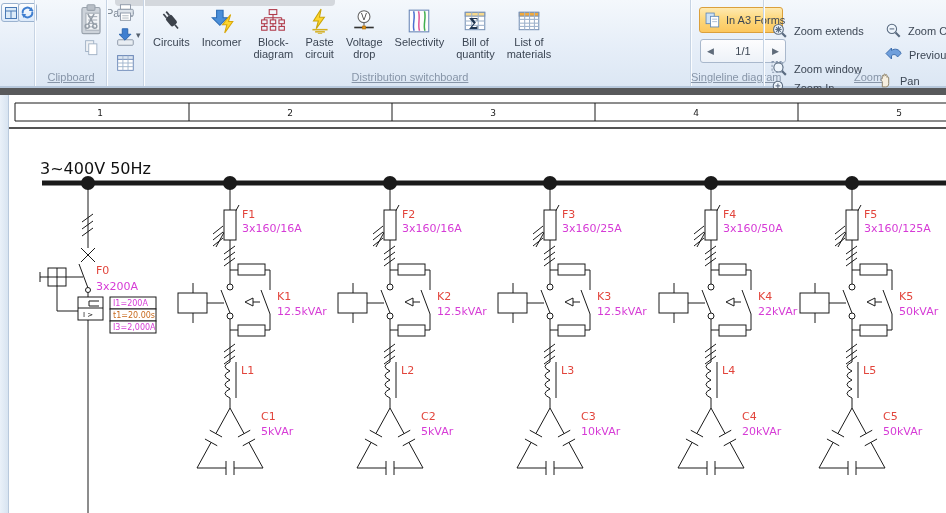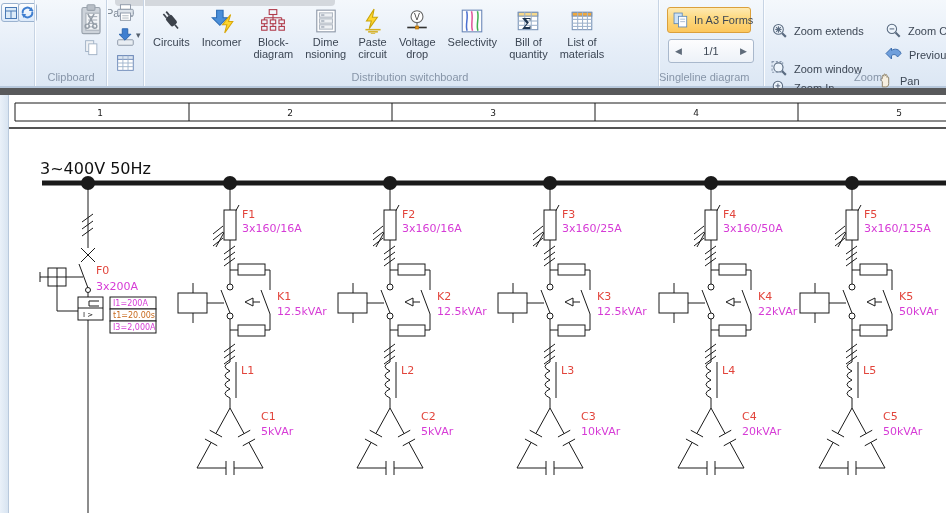--- a/index.html
+++ b/index.html
@@ -7,21 +7,21 @@
        font-family:"Liberation Sans",sans-serif;-webkit-font-smoothing:antialiased;}
   
   .ribbon{position:absolute;left:0;top:0;width:946px;height:86px;
           background:linear-gradient(#f4f8fc,#e6eef8 55%,#dce7f4);
           border-bottom:2px solid #b7c8dc;}
   .tab-remnant{position:absolute;left:115px;top:0;width:220px;height:6px;background:#d4d8dd;
                border-radius:0 0 4px 4px;}
   .rgroup{position:absolute;top:0;height:86px;}
   .rgroup.bordered{border-left:1px solid #c7d4e4;box-shadow:inset 1px 0 0 #fbfdff;}
   .glabel{position:absolute;bottom:3px;left:0;right:0;text-align:center;
-          font-size:11px;color:#8795a8;white-space:nowrap;}
+          font-size:11px;color:#8795a8;white-space:nowrap;text-decoration:underline;}
   .qa-btn{position:absolute;top:3px;width:17px;height:17px;border:1px solid #9ab2cf;border-radius:3px;
           background:linear-gradient(#fdfefe,#dceafa);display:flex;align-items:center;justify-content:center;}
   .dbtn{display:inline-flex;flex-direction:column;align-items:center;justify-content:flex-start;
         padding:3px 4px 0 4px;height:60px;border:1px solid transparent;border-radius:3px;vertical-align:top;}
   .dbtn .ic{height:30px;display:flex;align-items:center;justify-content:center;}
   .dbtn .lbl{font-size:11px;line-height:12px;color:#3c4654;text-align:center;white-space:nowrap;}
   .dbtn.active{background:linear-gradient(#feeab2,#fdd87d 45%,#fcc75e);border:1px solid #dba03c;}
   .distflex{position:absolute;left:4px;top:2px;display:flex;gap:2px;align-items:flex-start;}
   .paste{position:absolute;left:5px;top:3px;width:44px;height:64px;display:flex;flex-direction:row;
          align-items:flex-start;margin-left:36px;}
@@ -180,39 +180,20 @@
                 <line x1="20" y1="14.5" x2="20" y2="17"></line>
               </g>
             </svg>
           </span>
         <span class="lbl">Block-</span>
         <span class="lbl">diagram</span>
       </div>
       <div class="dbtn">
         <span class="ic">
             <svg width="26" height="26" viewBox="0 0 24 24">
-              <rect x="3.5" y="2" width="17" height="20" fill="#fff" stroke="#8a95a5"></rect>
-              <g stroke="#b0b8c2" fill="#eef1f4">
-                <rect x="6" y="4.5" width="12" height="4"></rect>
-                <rect x="6" y="10" width="12" height="4"></rect>
-                <rect x="6" y="15.5" width="12" height="4"></rect>
-              </g>
-              <g stroke="#8a95a5">
-                <line x1="7.5" y1="6.5" x2="10.5" y2="6.5"></line>
-                <line x1="7.5" y1="12" x2="10.5" y2="12"></line>
-                <line x1="7.5" y1="17.5" x2="10.5" y2="17.5"></line>
-              </g>
-            </svg>
-          </span>
-        <span class="lbl">Dime</span>
-        <span class="lbl">nsioning</span>
-      </div>
-      <div class="dbtn">
-        <span class="ic">
-            <svg width="26" height="26" viewBox="0 0 24 24">
               <polygon points="13,1 6,12 10.5,12 8.5,19 16,8.5 11.5,8.5" fill="#ffd62e" stroke="#c9a50a"></polygon>
               <g stroke="#d4af1f" stroke-width="1.4">
                 <line x1="5" y1="20" x2="19" y2="20"></line>
                 <line x1="7.5" y1="22" x2="16.5" y2="22"></line>
                 <line x1="10" y1="24" x2="14" y2="24"></line>
               </g>
             </svg>
           </span>
         <span class="lbl">Paste</span>
         <span class="lbl">circuit</span>
@@ -276,21 +257,21 @@
               </g>
             </svg>
           </span>
         <span class="lbl">List of</span>
         <span class="lbl">materials</span>
       </div>
     </div>
     <div class="glabel">Distribution switchboard</div>
   </div>
 
-  <div class="rgroup bordered" style="left:658px;width:88px;">
+  <div class="rgroup bordered" style="left:690px;width:88px;">
     <div class="a3btn">
       <span>
           <svg width="18" height="18" viewBox="0 0 22 22">
             <rect x="2.5" y="2.5" width="10" height="13" fill="#cfe3f5" stroke="#5a86b8"></rect>
             <rect x="8" y="6.5" width="10" height="13" fill="#fff" stroke="#5a86b8"></rect>
             <line x1="10" y1="10" x2="16" y2="10" stroke="#9fb3cc"></line>
             <line x1="10" y1="13" x2="16" y2="13" stroke="#9fb3cc"></line>
           </svg>
         </span>
       <span>In A3 Forms</span>

